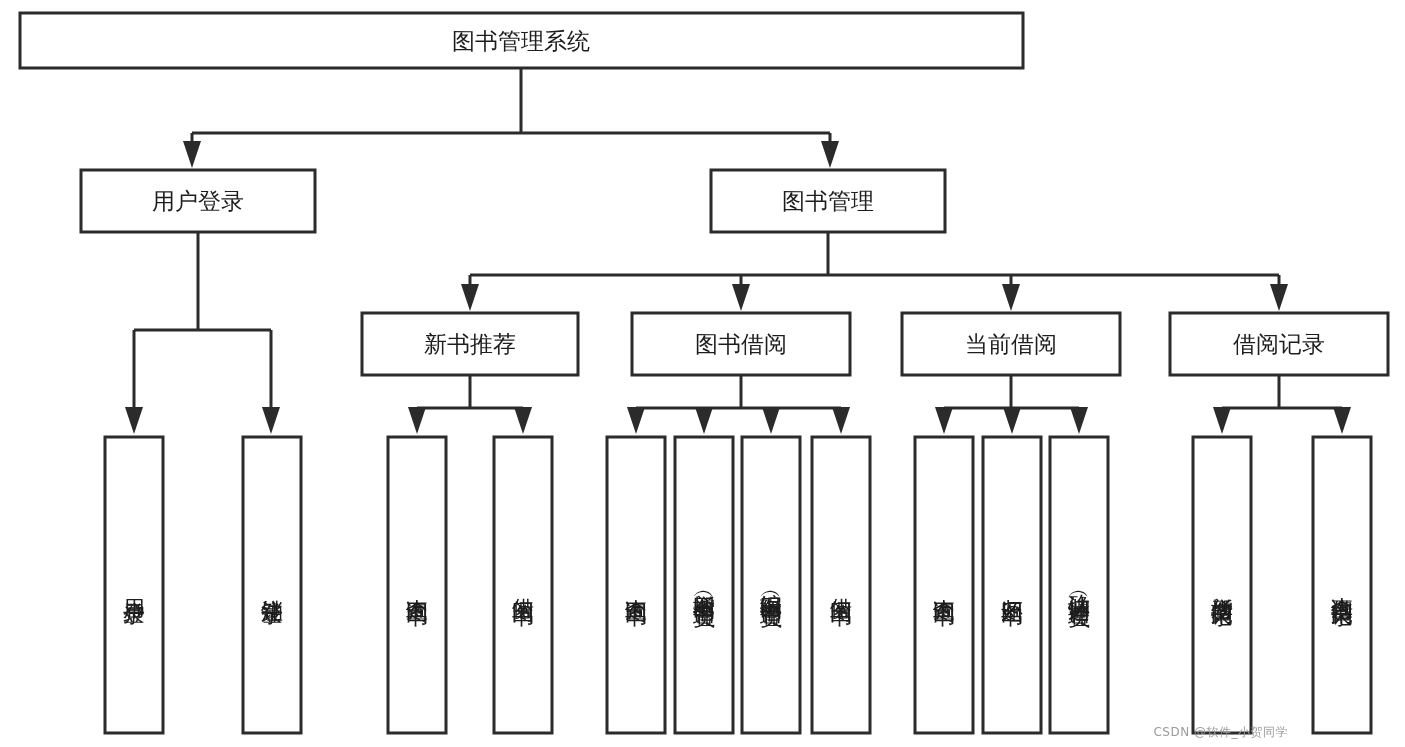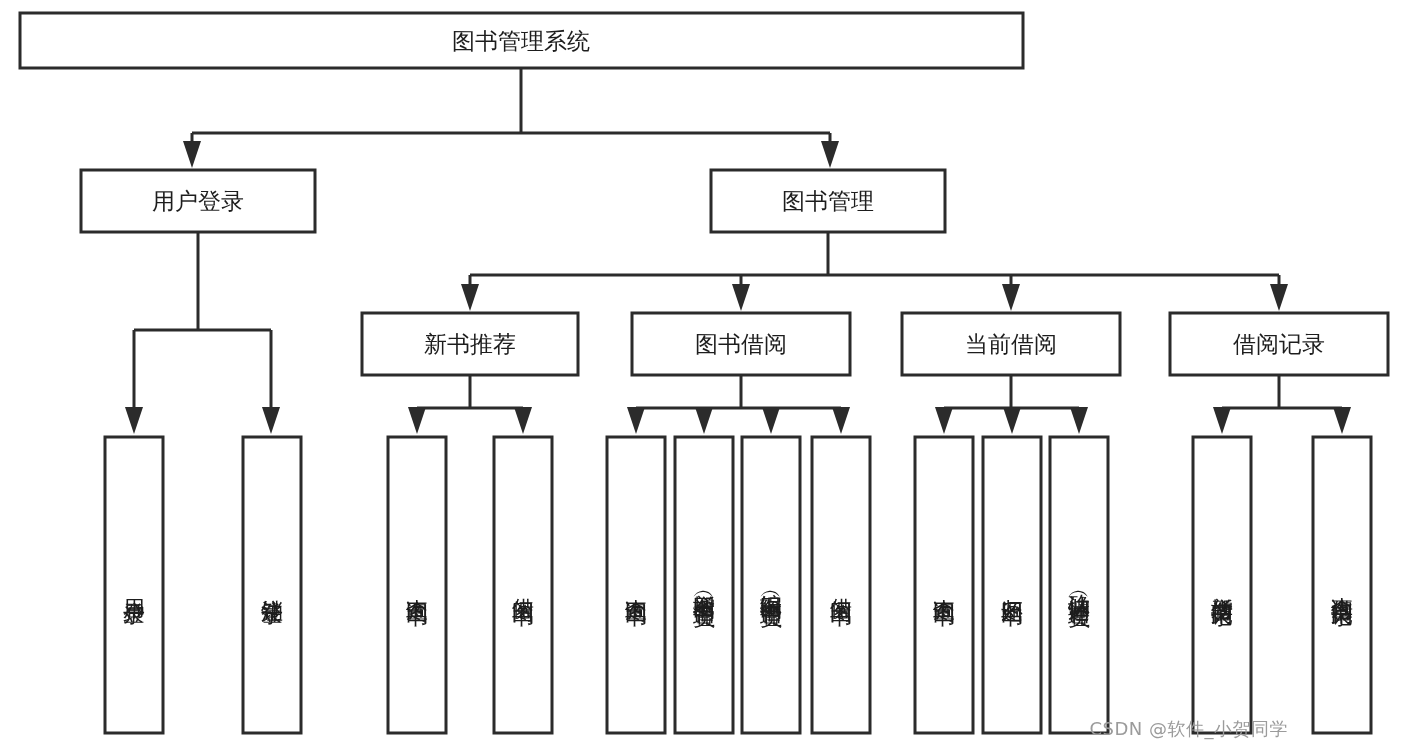--- a/index.html
+++ b/index.html
@@ -63,21 +63,21 @@
     display: flex;
     align-items: center;
     justify-content: center;
     pointer-events: none;
   }
   #watermark {
     position: absolute;
     right: 12px;
     bottom: 6px;
     font-family: "DejaVu Sans", "Liberation Sans", sans-serif;
-    font-size: 18px;
+    font-size: 12px;
     color: #9b9b9b;
     letter-spacing: 0.5px;
     white-space: nowrap;
   }
 </style>
 </head>
 <body>
 
 <div id="diagram-root">
 

